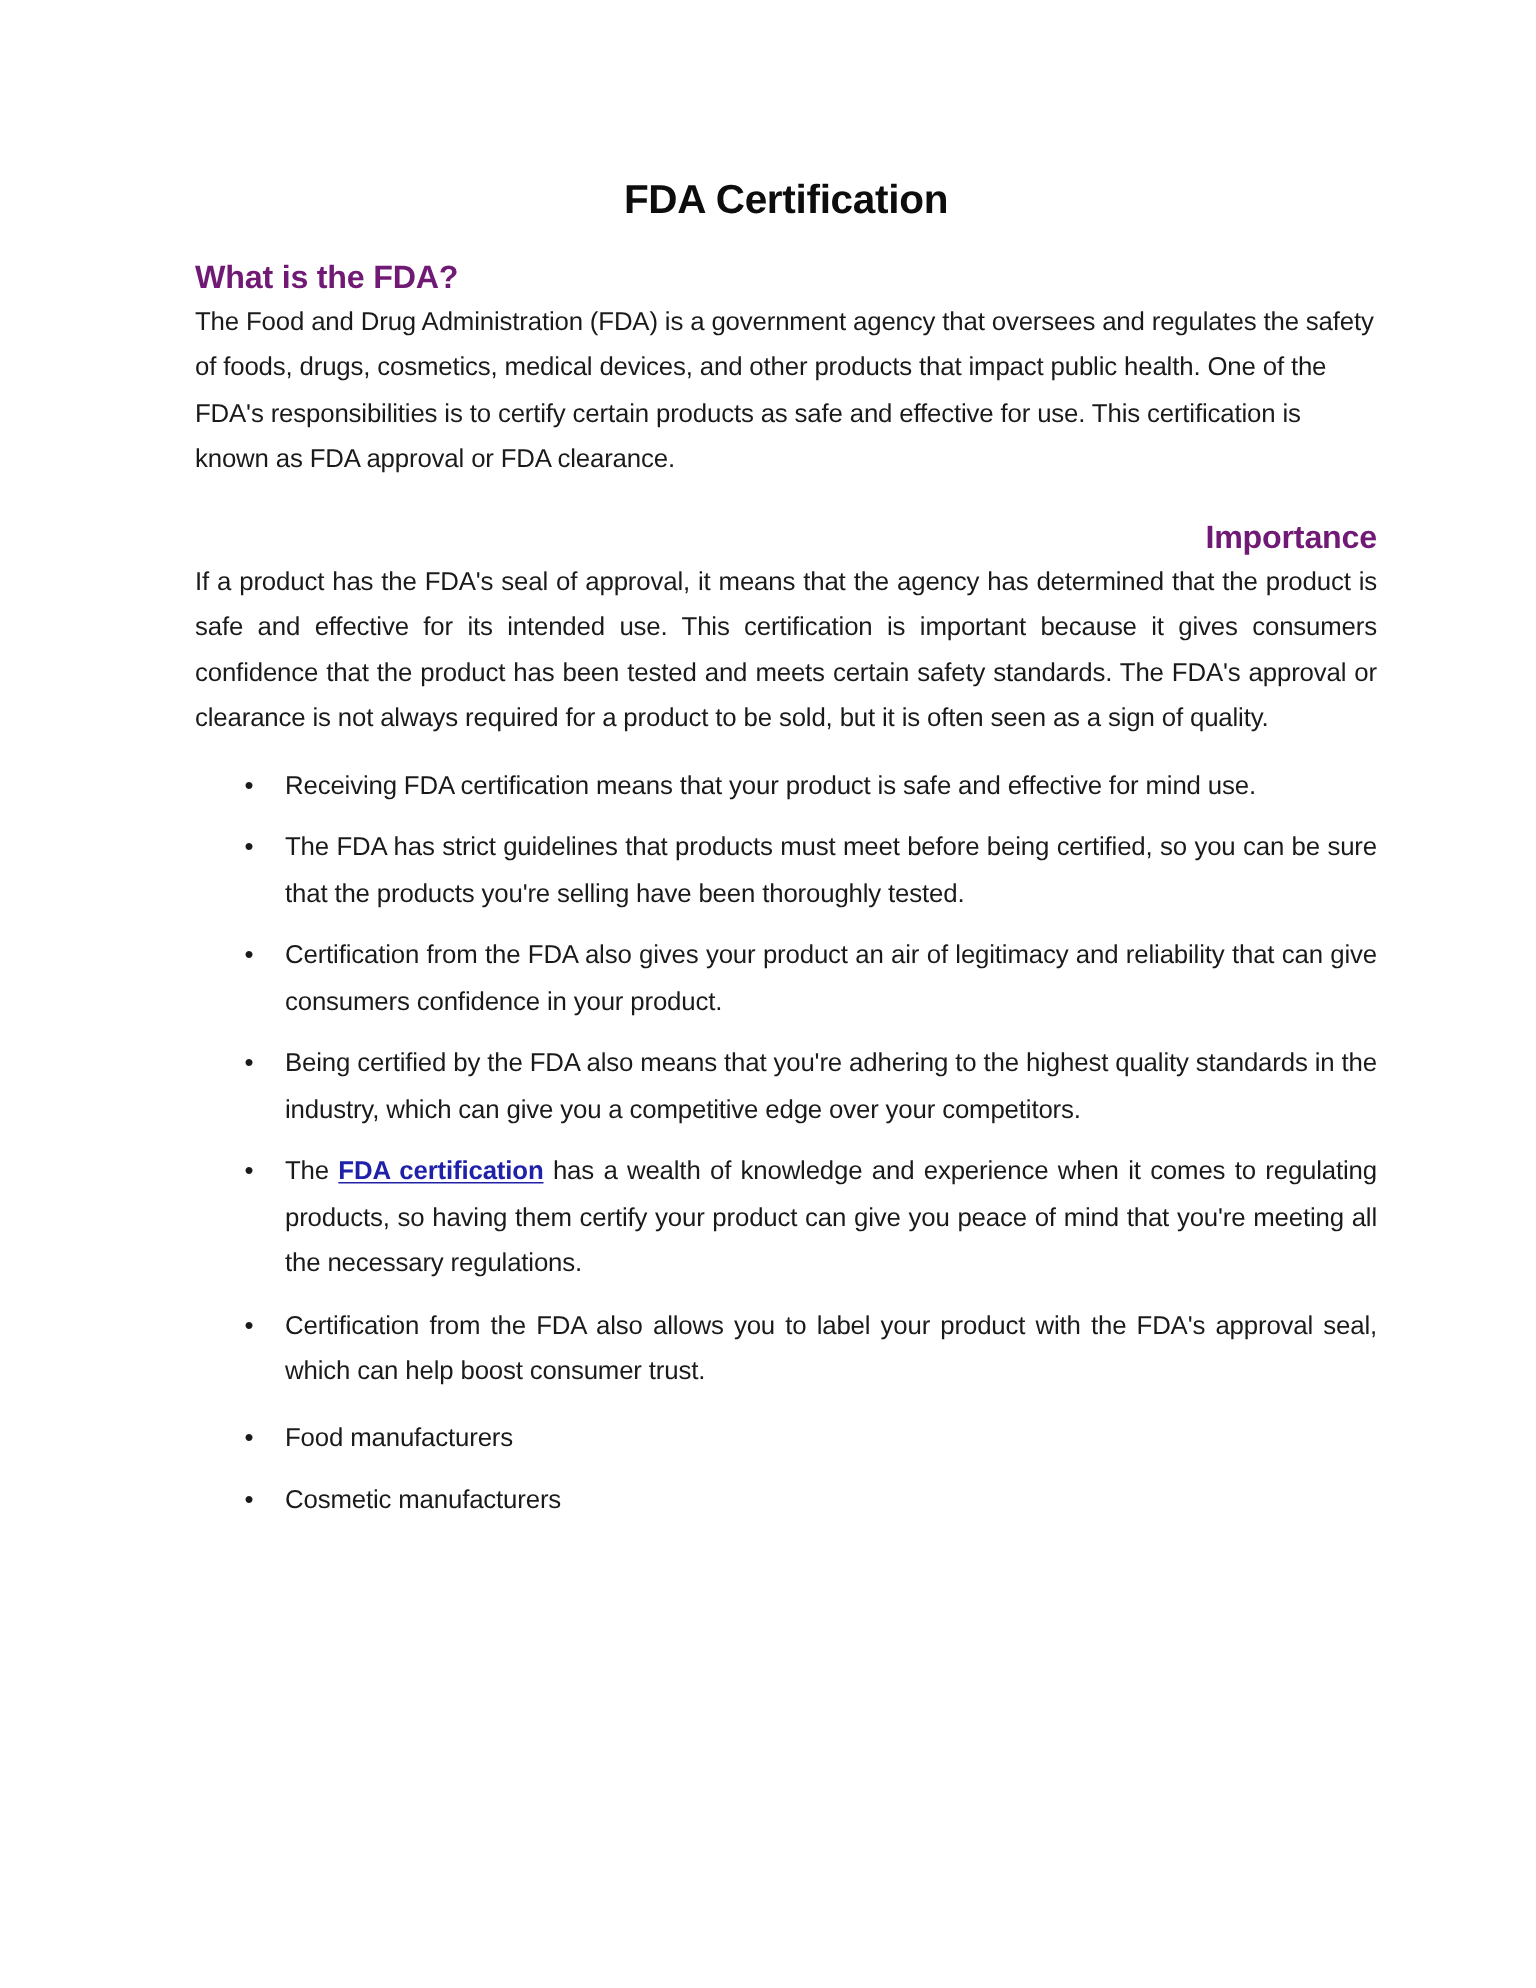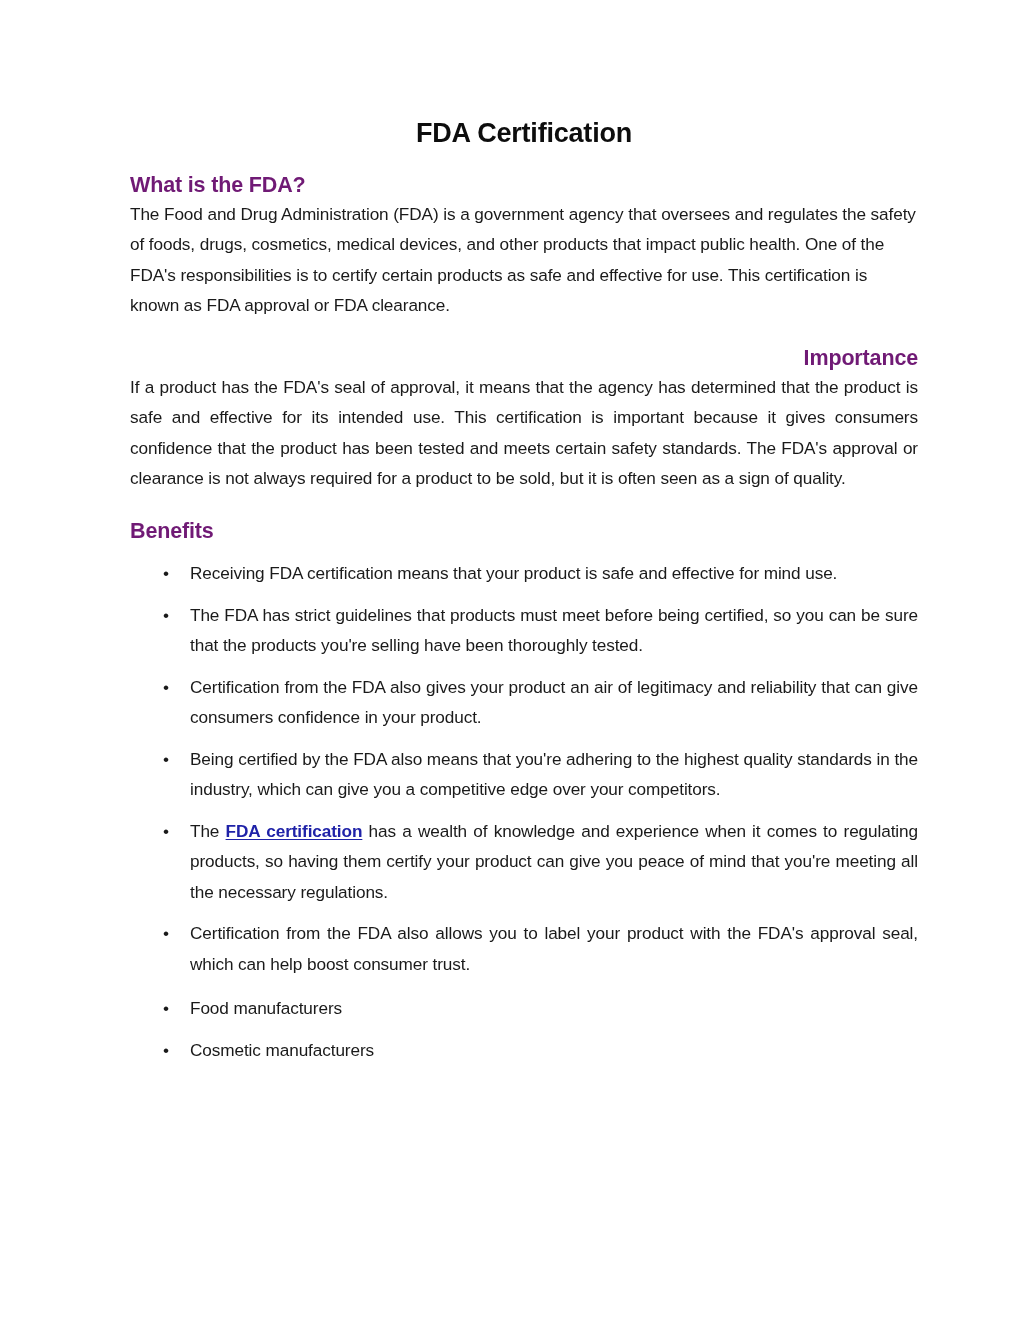--- a/index.html
+++ b/index.html
@@ -121,21 +121,20 @@
     <h1 class="doc-title">FDA Certification</h1>
 
     <h2 class="section-heading h-what">What is the FDA?</h2>
 
     <p class="body-para left p-what">The Food and Drug Administration (FDA) is a government agency that oversees and regulates the safety of foods, drugs, cosmetics, medical devices, and other products that impact public health. One of the FDA's responsibilities is to certify certain products as safe and effective for use. This certification is known as FDA approval or FDA clearance.</p>
 
     <h2 class="section-heading h-import">Importance</h2>
 
     <p class="body-para just p-import">If a product has the FDA's seal of approval, it means that the agency has determined that the product is safe and effective for its intended use. This certification is important because it gives consumers confidence that the product has been tested and meets certain safety standards. The FDA's approval or clearance is not always required for a product to be sold, but it is often seen as a sign of quality.</p>
 
-    <h2 class="section-heading h-benefit">Benefits</h2>
 
     <ul class="bullets b-benefits">
 
       <li>
         <span class="bullet-dot">•</span>
         <span class="li-text left">Receiving FDA certification means that your product is safe and effective for mind use.</span>
       </li>
 
       <li>
         <span class="bullet-dot">•</span>

